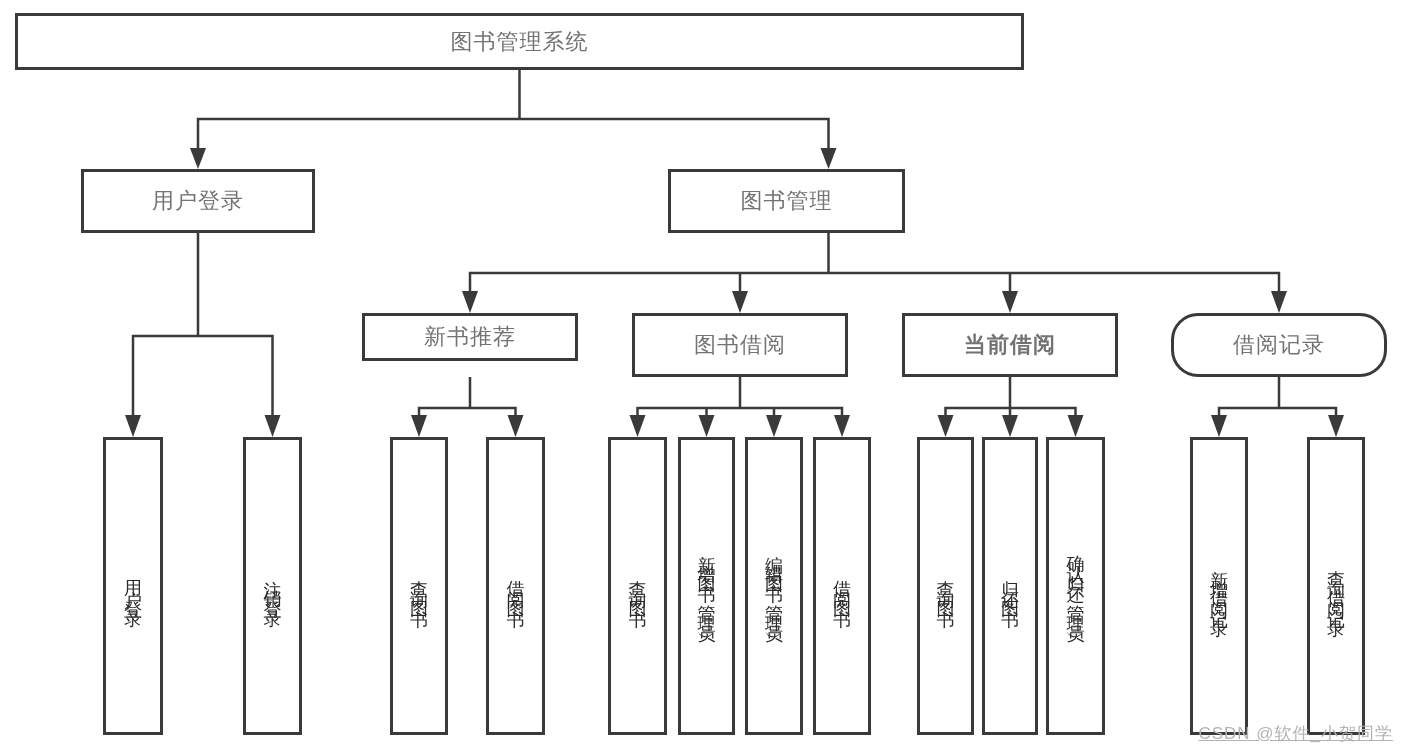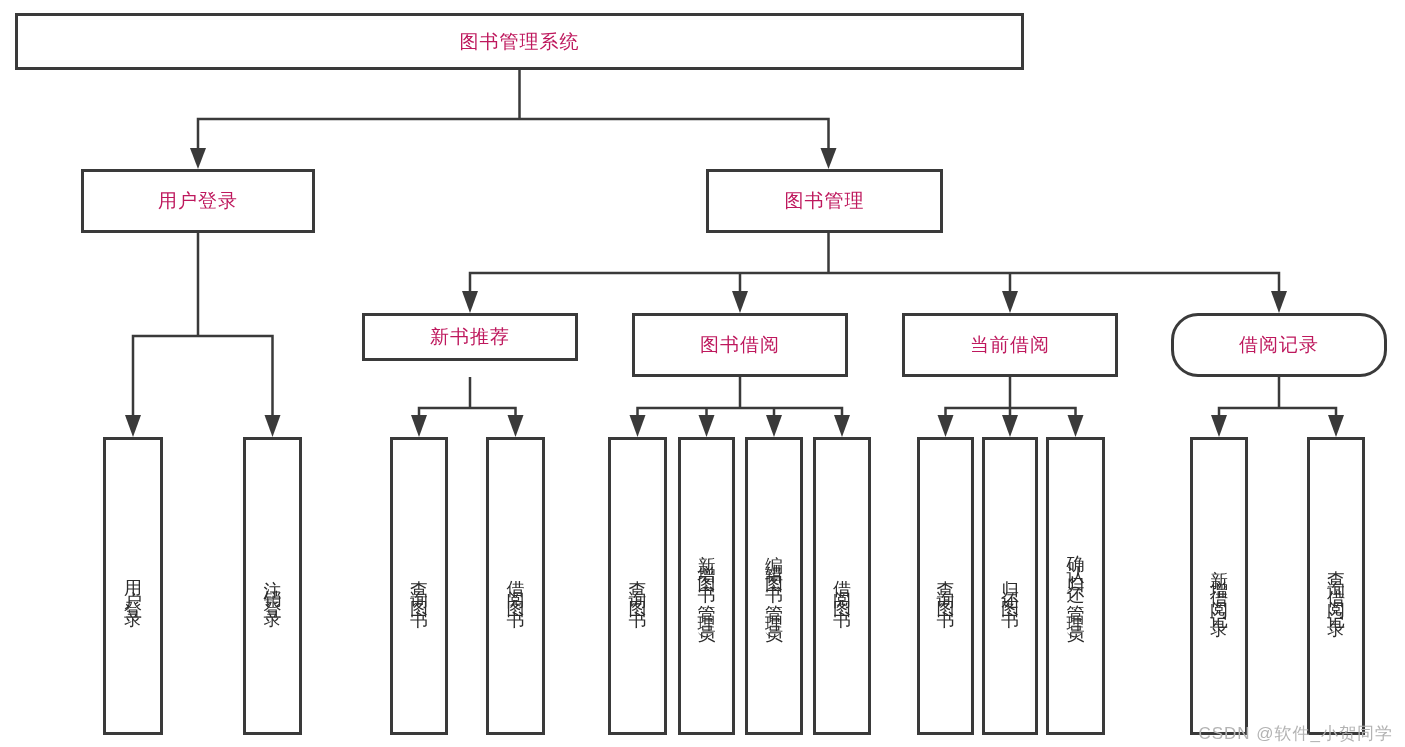--- a/index.html
+++ b/index.html
@@ -28,42 +28,43 @@
     position: absolute;
     box-sizing: border-box;
     border: 3px solid #3a3a3a;
     background: #ffffff;
     display: flex;
     align-items: center;
     justify-content: center;
     text-align: center;
   }
   .hlabel {
-    font-size: 19px;
+    font-size: 22px;
     letter-spacing: 1px;
-    color: #be185d;
+    color: #737373;
     white-space: nowrap;
   }
   .leaf .vlabel {
     writing-mode: vertical-rl;
     text-orientation: mixed;
     font-size: 18px;
     letter-spacing: 10px;
     line-height: 1;
     color: #2b2b2b;
   }
   .watermark {
     position: absolute;
     right: 12px;
     bottom: 2px;
     font-size: 17px;
     letter-spacing: 1px;
     color: #b3b3b3;
     z-index: 5;
     white-space: nowrap;
+    text-decoration: underline;
   }
 </style>
 </head>
 <body>
 
 <div class="stage">
 
   <svg class="connectors" viewBox="0 0 1405 747" xmlns="http://www.w3.org/2000/svg">
 
     <path d="M519.5 70 V119 M198 148 V119 H828.5 V148
@@ -97,31 +98,31 @@
     </g>
   </svg>
 
   <div class="box" style="left:15px; top:13px; width:1009px; height:57px;">
     <span class="hlabel">图书管理系统</span>
   </div>
 
   <div class="box" style="left:81px; top:169px; width:234px; height:64px;">
     <span class="hlabel">用户登录</span>
   </div>
-  <div class="box" style="left:706px; top:169px; width:237px; height:64px;">
+  <div class="box" style="left:668px; top:169px; width:237px; height:64px;">
     <span class="hlabel">图书管理</span>
   </div>
 
   <div class="box" style="left:362px; top:313px; width:216px; height:48px;">
     <span class="hlabel">新书推荐</span>
   </div>
   <div class="box" style="left:632px; top:313px; width:216px; height:64px;">
     <span class="hlabel">图书借阅</span>
   </div>
-  <div class="box" style="left:902px; top:313px; width:216px; height:64px;">
+  <div class="box" style="left:902px; top:313px; width:216px; height:64px;font-weight:bold;">
     <span class="hlabel">当前借阅</span>
   </div>
   <div class="box" style="left:1171px; top:313px; width:216px; height:64px;border-radius:27px;">
     <span class="hlabel">借阅记录</span>
   </div>
 
   <div class="box leaf" style="left:103px; top:437px; width:60px; height:298px;">
     <span class="vlabel">用户登录</span>
   </div>
   <div class="box leaf" style="left:243px; top:437px; width:59px; height:298px;">

